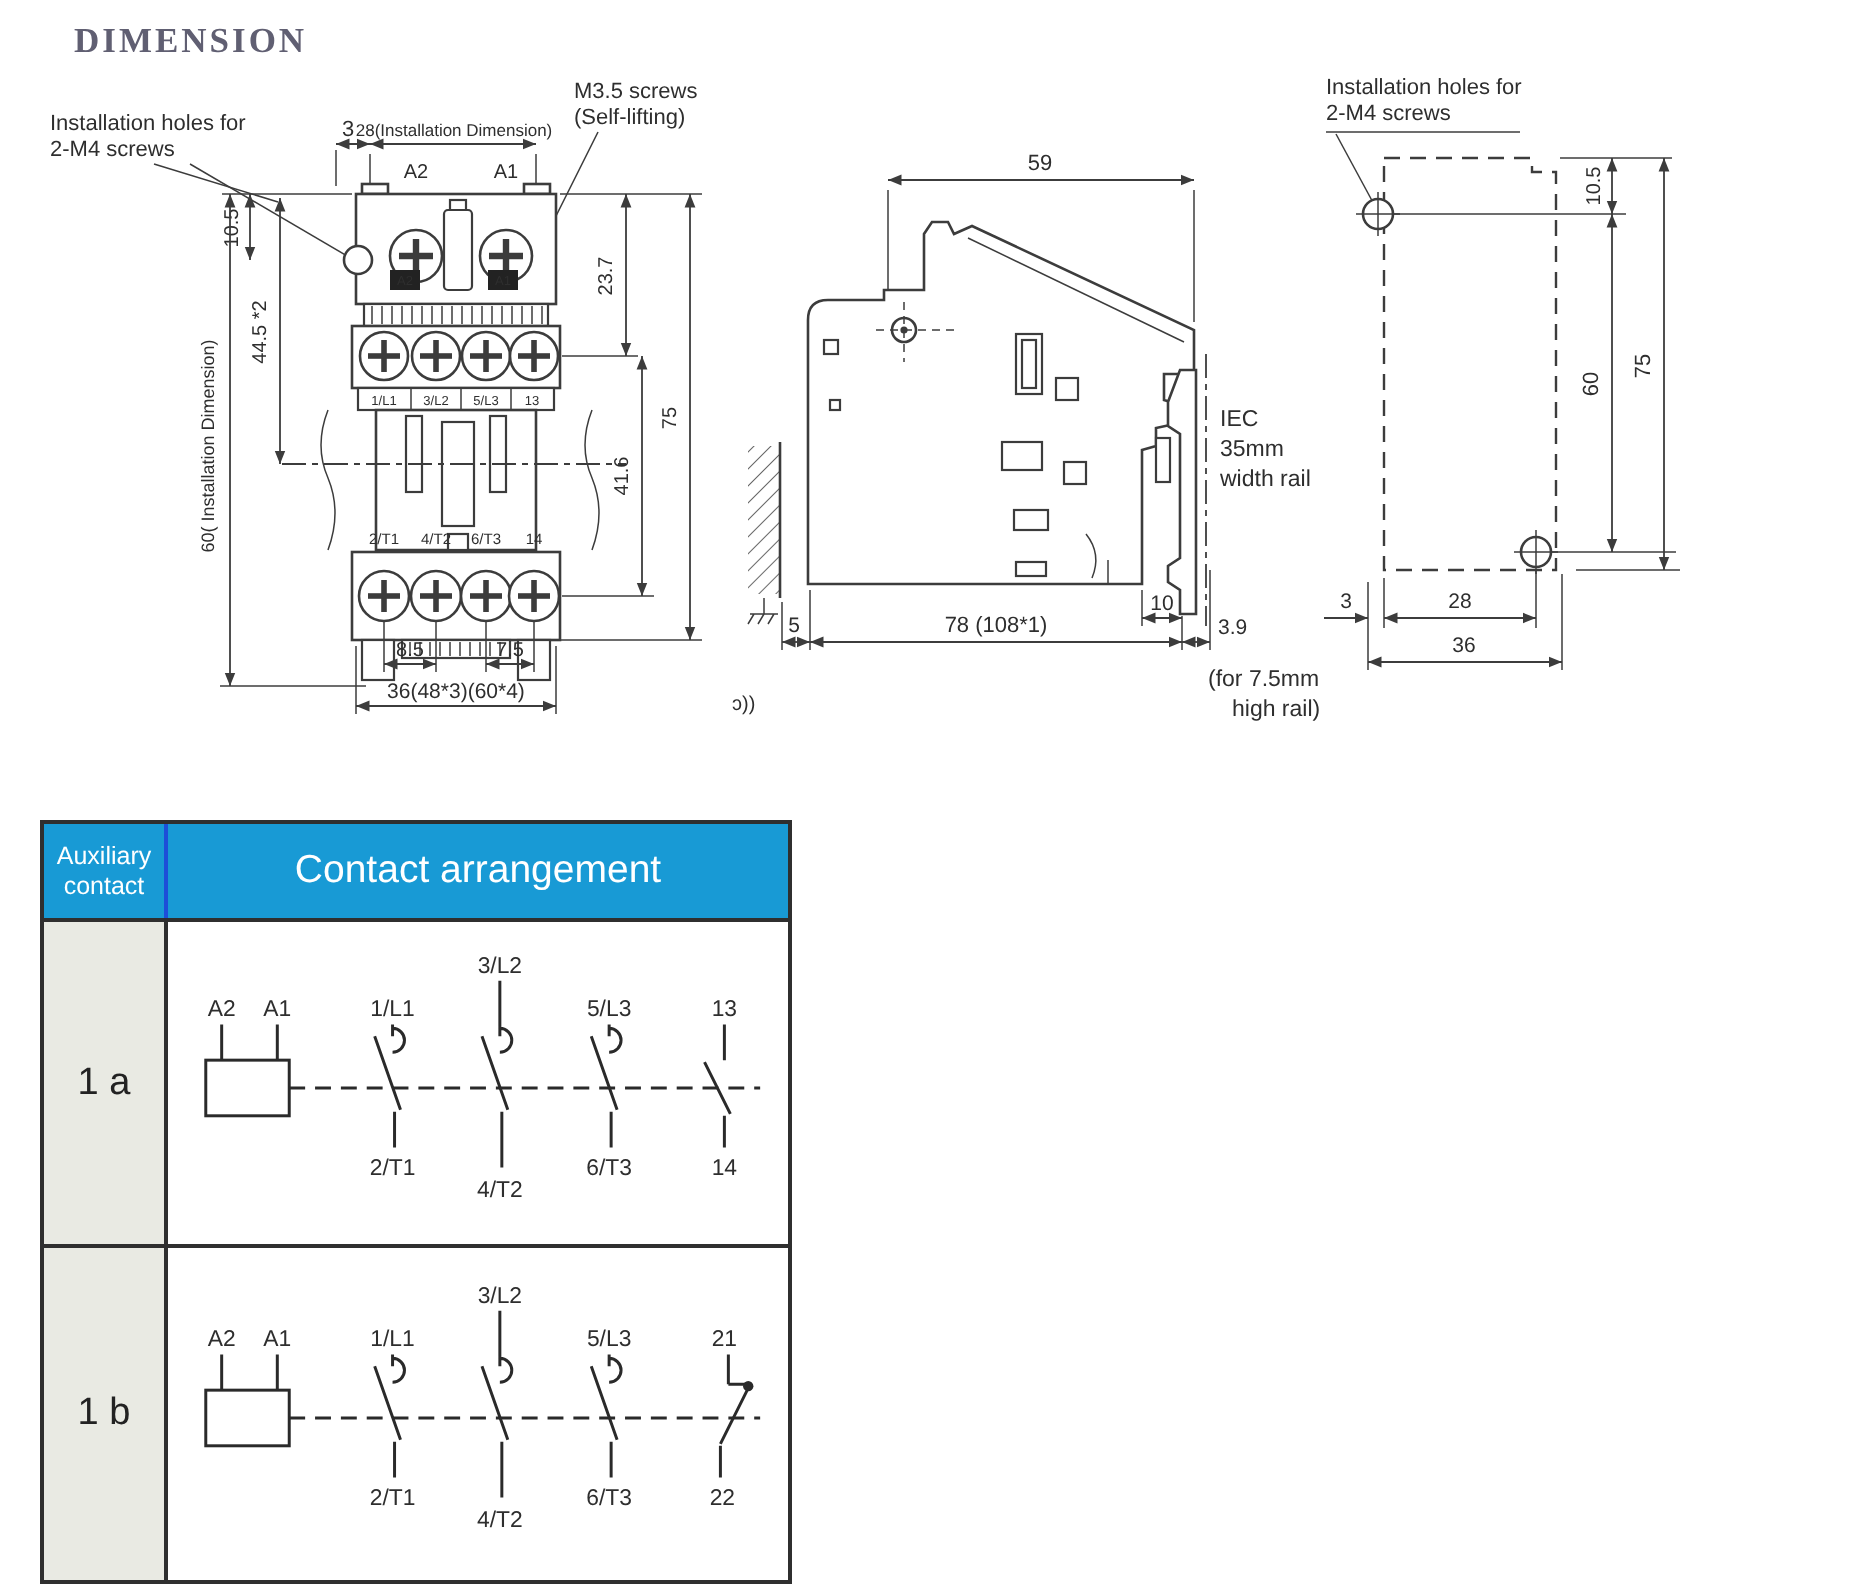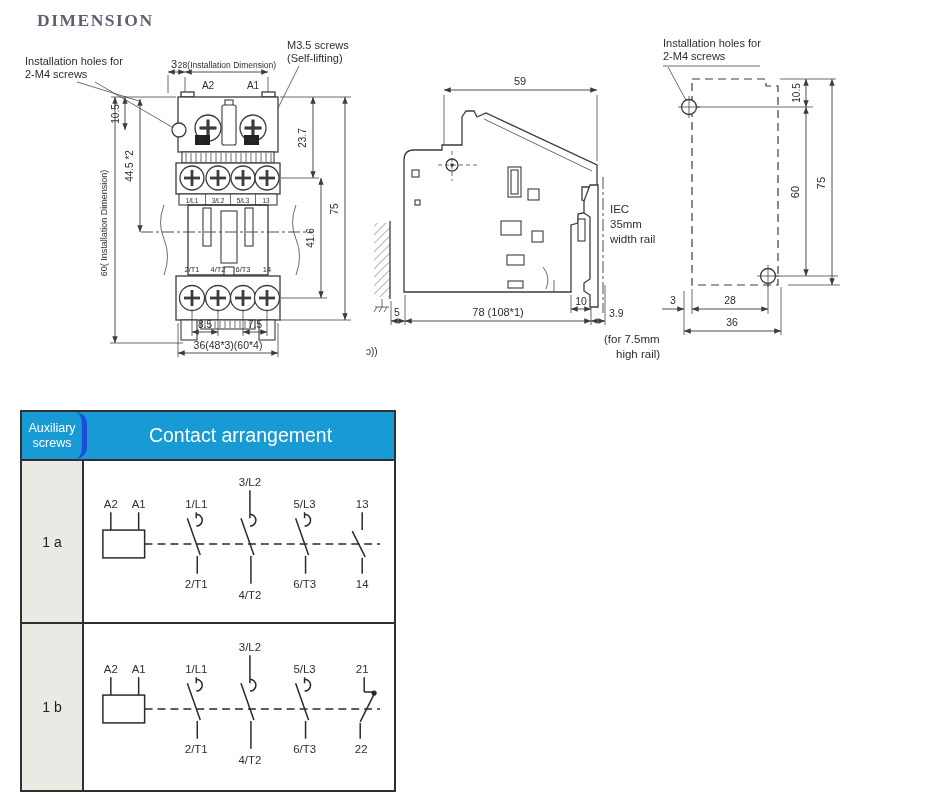--- a/index.html
+++ b/index.html
@@ -18,25 +18,25 @@
   .dim{stroke:#3c3c3c;stroke-width:0.9;fill:none;}
   .cross{stroke:#3c3c3c;stroke-width:3.2;}
   .cr2{stroke:#3c3c3c;stroke-width:2.8;}
   .dd{stroke:#3c3c3c;stroke-width:0.9;fill:none;stroke-dasharray:12 3 3 3;}
   .dash{stroke:#3c3c3c;stroke-width:1.2;fill:none;stroke-dasharray:8 5;}
   .sym{stroke:#2a2a2a;stroke-width:1.5;fill:none;}
   
   #aux-table{left:20px;top:410px;width:372px;border:2px solid #2f2f2f;background:#fff;}
   .t-header{display:flex;height:47px;background:#189ad5;}
   .t-h-left{width:60px;display:flex;flex-direction:column;justify-content:center;align-items:center;
-            color:#fff;font-size:12.5px;line-height:1.15;border-right:5px solid #1d4ed8;border-radius:12px;}
+            color:#fff;font-size:12.5px;line-height:1.15;border-right:2px solid #1d4ed8;}
   .t-h-right{flex:1;display:flex;justify-content:center;align-items:center;color:#fff;font-size:19.5px;}
   .t-row{display:flex;border-top:2px solid #2f2f2f;background:#fff;}
   .t-row-label{width:60px;display:flex;justify-content:center;align-items:center;
-               background:#e9eae3;font-size:14px;color:#222;border-right:2px solid #2f2f2f;}
+               background:#e9eae3;font-size:19px;color:#222;border-right:2px solid #2f2f2f;}
   .t-row-diagram{flex:1;display:flex;justify-content:center;align-items:center;padding:1px 0;}
 </style>
 </head>
 <body>
 
 <div id="page">
 
   <div id="dim-heading" class="abs">DIMENSION</div>
 
   <svg class="abs" style="left:15px;top:35px;" width="355" height="340" viewBox="0 0 355 340">
@@ -305,21 +305,21 @@
     <text x="82" y="271" font-size="10.5" text-anchor="middle">28</text>
     <line class="dim" x1="36" y1="298" x2="133" y2="298" marker-start="url(#mr)" marker-end="url(#mr)"></line>
     <text x="84" y="293" font-size="10.5" text-anchor="middle">36</text>
   </svg>
 
 
   <div id="aux-table" class="abs">
     <div class="t-header">
       <div class="t-h-left">
         <span>Auxiliary</span>
-        <span>screws</span>
+        <span>contact</span>
       </div>
       <div class="t-h-right">Contact arrangement</div>
     </div>
 
     <div class="t-row" style="height:161px;">
       <div class="t-row-label">1 a</div>
       <div class="t-row-diagram">
         <svg width="306" height="156" viewBox="0 0 308 156">
           <g>
             <text x="25" y="44" font-size="11.5" text-anchor="middle">A2</text>

